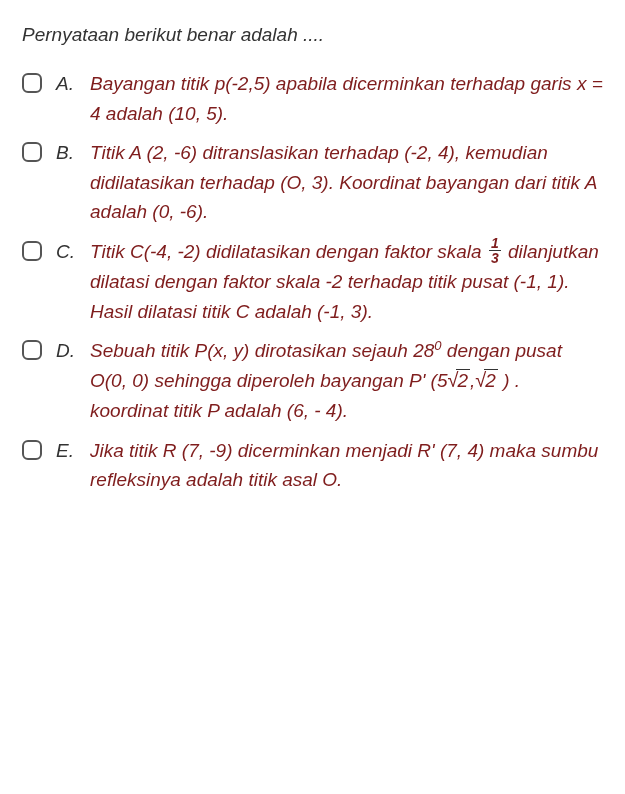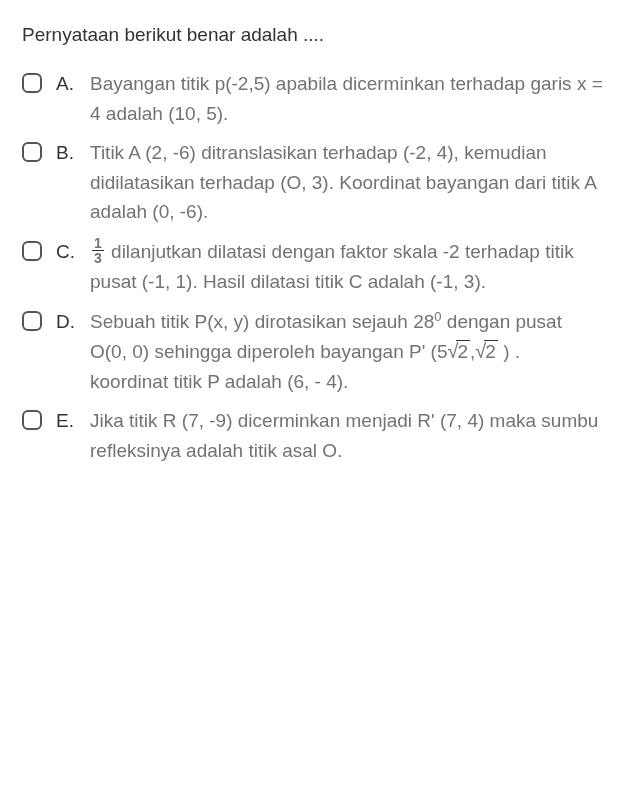--- a/index.html
+++ b/index.html
@@ -1,18 +1,19 @@
 <!DOCTYPE html>
 <html><head>
   <meta charset="utf-8">
   <style>
     * {
       margin: 0;
       padding: 0;
       box-sizing: border-box;
+      font-style: italic;
     }
     body {
       font-family: Arial, Helvetica, sans-serif;
       background: #ffffff;
       padding: 20px 22px;
       width: 625px;
       color: #333333;
       font-size: 19px;
       line-height: 1.55;
     }
@@ -45,21 +46,21 @@
       gap: 12px;
       flex: 1;
     }
     .option-letter {
       flex: 0 0 auto;
       color: #333333;
       min-width: 22px;
     }
     .option-text {
       flex: 1;
-      color: #737373;
+      color: #7f1d1d;
     }
     .frac {
       display: inline-block;
       vertical-align: middle;
       text-align: center;
       line-height: 1;
       margin: 0 2px;
       position: relative;
       top: -2px;
     }
@@ -115,21 +116,21 @@
       <div class="option-letter">B.</div>
       <div class="option-text">Titik A (2, -6) ditranslasikan terhadap (-2, 4), kemudian didilatasikan terhadap (O, 3). Koordinat bayangan dari titik A adalah (0, -6).</div>
     </div>
   </div>
 
   <div class="option-row">
     <div class="checkbox"></div>
     <div class="option-body">
       <div class="option-letter">C.</div>
       <div class="option-text">
-        <span class="frac"><span class="num">1</span><span class="den">3</span></span><span> dilanjutkan dilatasi dengan faktor skala -2 terhadap titik pusat (-1, 1). Hasil dilatasi titik C adalah (-1, 3).</span>
+        <span>Titik C(-4, -2) didilatasikan dengan faktor skala </span><span class="frac"><span class="num">1</span><span class="den">3</span></span><span> dilanjutkan dilatasi dengan faktor skala -2 terhadap titik pusat (-1, 1). Hasil dilatasi titik C adalah (-1, 3).</span>
       </div>
     </div>
   </div>
 
   <div class="option-row">
     <div class="checkbox"></div>
     <div class="option-body">
       <div class="option-letter">D.</div>
       <div class="option-text">
         <span>Sebuah titik P(x, y) dirotasikan sejauh  28</span><sup>0</sup><span> dengan pusat O(0, 0) sehingga diperoleh bayangan P' (5</span><span class="sqrt"><span class="radical">√</span><span class="radicand">2</span></span><span>,</span><span class="sqrt"><span class="radical">√</span><span class="radicand">2</span></span><span> ) .  koordinat titik P adalah  (6, - 4).</span>

